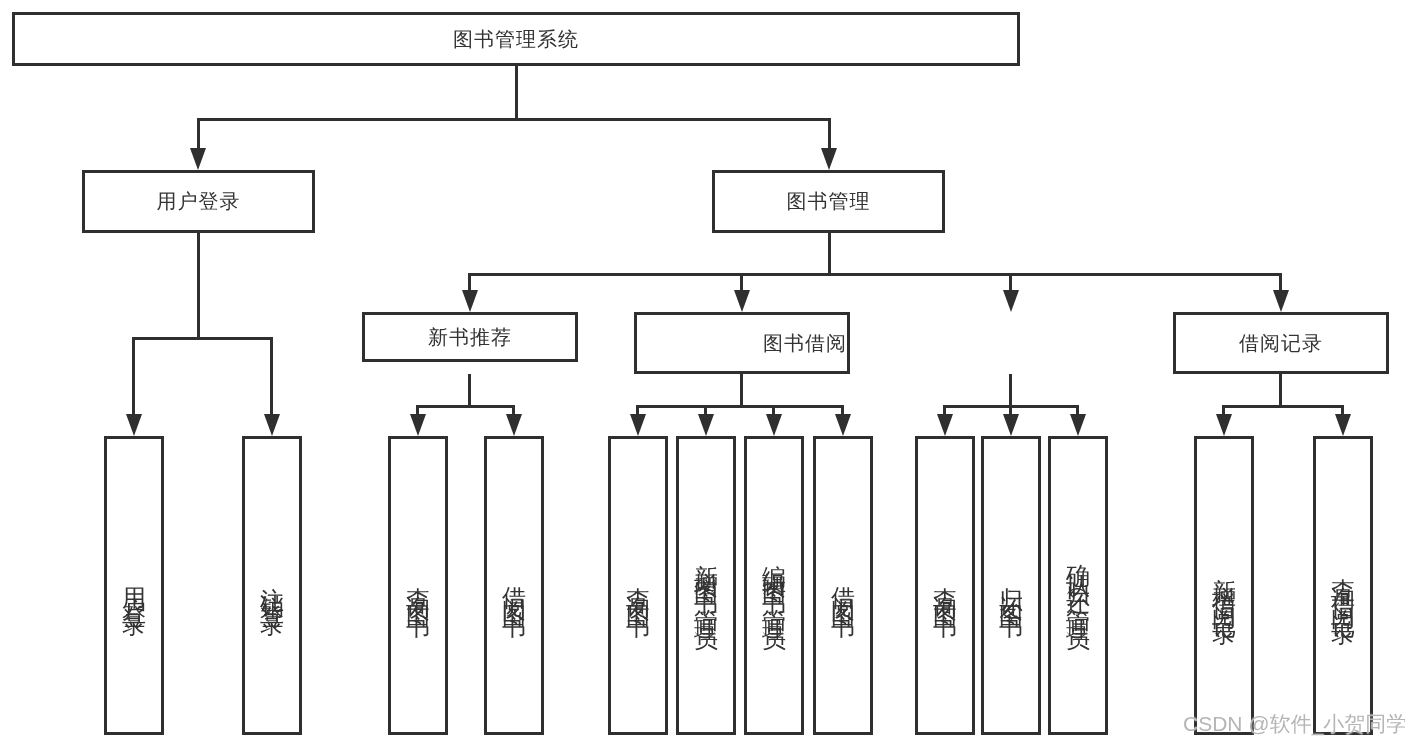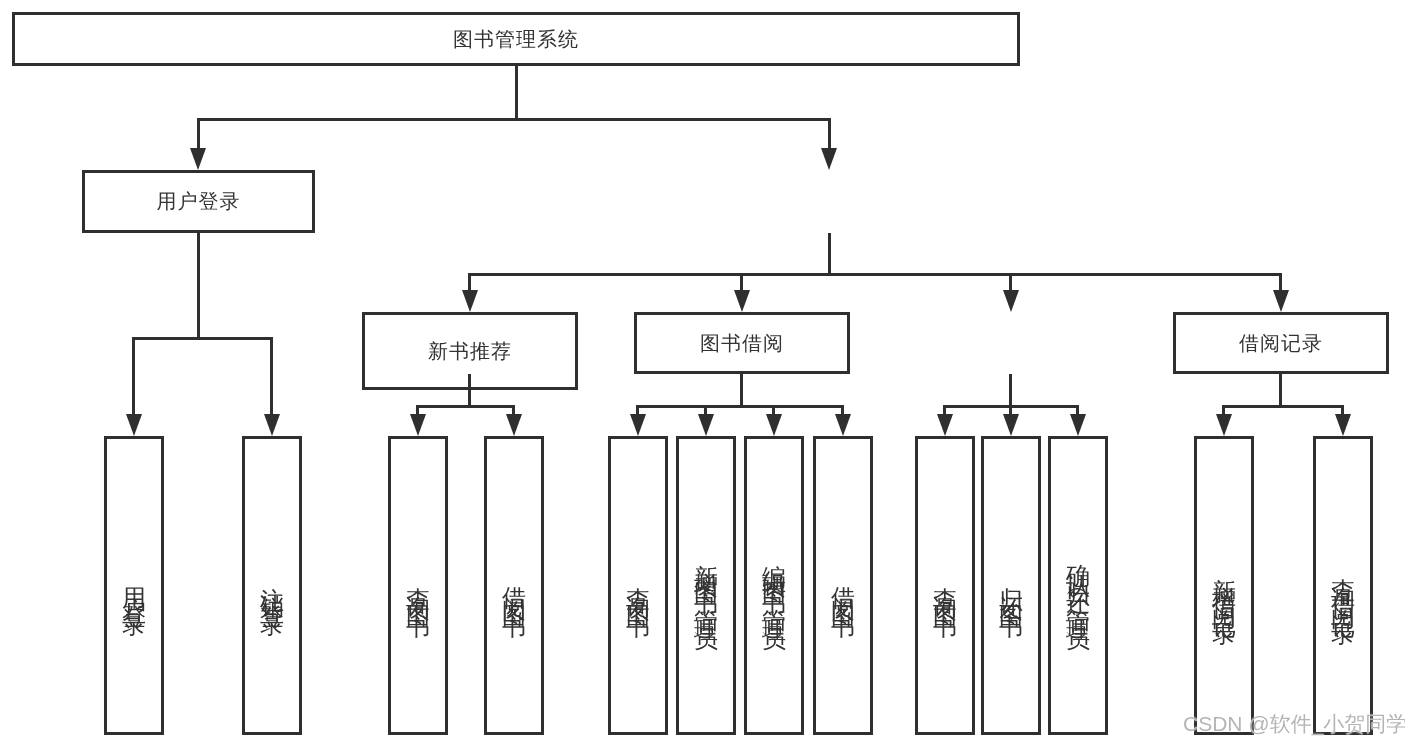--- a/index.html
+++ b/index.html
@@ -72,43 +72,46 @@
   <div class="line" style="left:515px; top:66px; width:3px; height:52px;"></div>
   <div class="line" style="left:197px; top:118px; width:634px; height:3px;"></div>
   <div class="line" style="left:197px; top:118px; width:3px; height:30px;"></div>
   <div class="arrow" style="left:190px; top:148px;"></div>
   <div class="line" style="left:828px; top:118px; width:3px; height:30px;"></div>
   <div class="arrow" style="left:821px; top:148px;"></div>
 
   <div class="box" style="left:82px; top:170px; width:233px; height:63px;">
     <span class="hlabel">用户登录</span>
   </div>
+  <div class="box" style="left:712px; top:170px; width:233px; height:63px;">
+    <span class="hlabel">图书管理</span>
+  </div>
 
   <div class="line" style="left:197px; top:233px; width:3px; height:104px;"></div>
   <div class="line" style="left:132px; top:337px; width:141px; height:3px;"></div>
   <div class="line" style="left:132px; top:337px; width:3px; height:77px;"></div>
   <div class="arrow" style="left:126px; top:414px;"></div>
   <div class="line" style="left:270px; top:337px; width:3px; height:77px;"></div>
   <div class="arrow" style="left:264px; top:414px;"></div>
 
   <div class="line" style="left:828px; top:233px; width:3px; height:40px;"></div>
   <div class="line" style="left:468px; top:273px; width:814px; height:3px;"></div>
   <div class="line" style="left:468px; top:273px; width:3px; height:17px;"></div>
   <div class="arrow" style="left:462px; top:290px;"></div>
   <div class="line" style="left:740px; top:273px; width:3px; height:17px;"></div>
   <div class="arrow" style="left:734px; top:290px;"></div>
   <div class="line" style="left:1009px; top:273px; width:3px; height:17px;"></div>
   <div class="arrow" style="left:1003px; top:290px;"></div>
   <div class="line" style="left:1279px; top:273px; width:3px; height:17px;"></div>
   <div class="arrow" style="left:1273px; top:290px;"></div>
 
-  <div class="box" style="left:362px; top:312px; width:216px; height:78px;">
+  <div class="box" style="left:362px; top:312px; width:216px; height:50px;">
     <span class="hlabel">新书推荐</span>
   </div>
-  <div class="box" style="left:634px; top:312px; width:216px; height:62px;">
+  <div class="box" style="left:634px; top:312px; width:216px; height:62px;justify-content:flex-end;">
     <span class="hlabel">图书借阅</span>
   </div>
   <div class="box" style="left:1173px; top:312px; width:216px; height:62px;">
     <span class="hlabel">借阅记录</span>
   </div>
 
   <div class="line" style="left:468px; top:374px; width:3px; height:31px;"></div>
   <div class="line" style="left:416px; top:405px; width:99px; height:3px;"></div>
   <div class="line" style="left:416px; top:405px; width:3px; height:9px;"></div>
   <div class="arrow" style="left:410px; top:414px;"></div>

